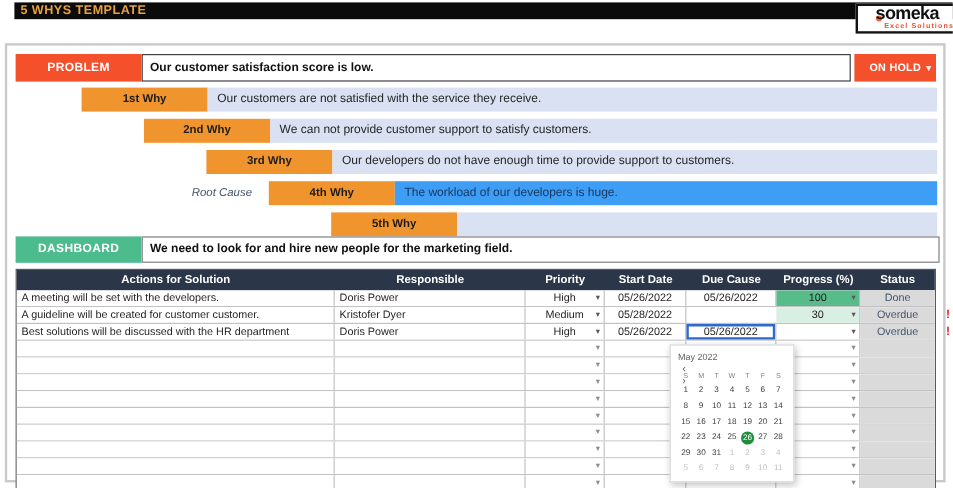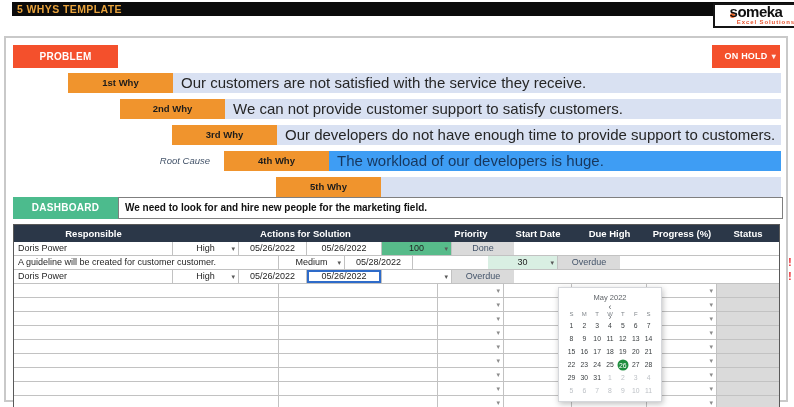--- a/index.html
+++ b/index.html
@@ -39,21 +39,21 @@
   .solution-btn{left:13px;top:197px;width:105px;height:22px;line-height:22px;background:#4cbb8d;
                 color:#fff;font-size:10px;letter-spacing:.3px;}
   .solution-box{position:absolute;left:118px;top:197px;width:665px;height:22px;line-height:20px;
                 border:1px solid #7f7f7f;box-sizing:border-box;font-size:10px;font-weight:bold;
                 color:#111;padding-left:6px;background:#fff;}
 
   
   .why-btn{position:absolute;width:105px;height:20px;line-height:20px;background:#f0942d;
            color:#1c1c1c;font-weight:bold;font-size:9.5px;text-align:center;}
   .why-box{position:absolute;height:20px;line-height:20px;background:#d9e1f2;color:#262626;
-           font-size:15px;padding-left:8px;box-sizing:border-box;}
+           font-size:10px;padding-left:8px;box-sizing:border-box;}
   .why-box.hl{background:#3e9df4;color:#17375e;}
   .root-cause{position:absolute;left:138px;top:151px;width:72px;height:20px;line-height:20px;
               text-align:right;font-style:italic;font-size:9.5px;color:#44546a;}
 
   
   .tbl{position:absolute;left:13px;top:224px;width:765px;border:1px solid #595959;
        box-sizing:content-box;overflow:visible;background:#fff;}
   .tbl-head{display:flex;height:17px;background:#2b3748;}
   .th{color:#fff;font-size:9.5px;font-weight:bold;text-align:center;line-height:17px;
       box-sizing:border-box;overflow:hidden;white-space:nowrap;}
@@ -69,21 +69,21 @@
   .dd-arrow{position:absolute;right:3px;top:0;font-size:7px;color:#595959;line-height:13px;}
   .dd-arrow.dim{color:#8c8c8c;}
   .sel-cell{box-shadow:inset 0 0 0 2px #2e6bc9;z-index:2;}
   .alert{position:absolute;left:770px;top:0;width:12px;text-align:center;color:#ec1c24;
          font-weight:bold;font-size:10px;line-height:13px;}
 
   
   .datepicker{position:absolute;left:558px;top:287px;width:104px;background:#fff;
               border:1px solid #d5d7db;box-shadow:1px 2px 6px rgba(0,0,0,.25);z-index:10;
               padding:5px 6px 4px 6px;box-sizing:border-box;}
-  .cal-head{display:flex;align-items:center;height:12px;flex-direction:column;}
+  .cal-head{display:flex;height:12px;flex-direction:column;}
   .cal-month{font-size:7.5px;color:#5f6368;flex:1;}
   .cal-nav{font-size:9px;color:#5f6368;width:10px;text-align:center;cursor:default;}
   .cal-weekdays,.cal-week{display:flex;}
   .cal-weekdays{margin-top:4px;height:10px;}
   .cal-wd{width:13.1px;text-align:center;font-size:6px;color:#80868b;line-height:10px;}
   .cal-week{height:13px;}
   .cal-day{width:13.1px;text-align:center;font-size:6.8px;color:#3c4043;line-height:13px;
            position:relative;}
   .cal-day.muted{color:#bdc1c6;}
   .cal-sel{position:absolute;left:50%;top:50%;transform:translate(-50%,-50%);width:11px;
@@ -102,20 +102,21 @@
 
   <div class="logo">
     <span class="logo-dot"></span>
     <span class="logo-name">someka</span>
     <span class="logo-sub">Excel Solutions</span>
   </div>
 
   <div class="container"></div>
 
   <div class="pill problem-btn">PROBLEM</div>
+  <div class="problem-box">Our customer satisfaction score is low.</div>
   <div class="pill onhold-btn">
     <span>ON HOLD</span>
     <span class="onhold-arrow">▾</span>
   </div>
 
   <div id="whys">
       <div class="why-btn" style="left: 68px; top: 73px;">1st Why</div>
       <div class="why-box" style="left: 173px; top: 73px; width: 608px;">Our customers are not satisfied with the service they receive.</div>
       <div class="why-btn" style="left: 120px; top: 99px;">2nd Why</div>
       <div class="why-box" style="left: 225px; top: 99px; width: 556px;">We can not provide customer support to satisfy customers.</div>
@@ -126,47 +127,50 @@
       <div class="why-btn" style="left: 276px; top: 177px;">5th Why</div>
       <div class="why-box" style="left: 381px; top: 177px; width: 400px;"></div>
     </div>
   <div class="root-cause">Root Cause</div>
 
   <div class="pill solution-btn">DASHBOARD</div>
   <div class="solution-box">We need to look for and hire new people for the marketing field.</div>
 
   <div class="tbl">
     <div class="tbl-head" id="tbl-head">
+        <div class="th" style="width: 265px;">Actions for Solution</div>
         <div class="th" style="width: 159px;">Responsible</div>
-        <div class="th" style="width: 265px;">Actions for Solution</div>
         <div class="th" style="width: 66px;">Priority</div>
         <div class="th" style="width: 68px;">Start Date</div>
-        <div class="th" style="width: 75px;">Due High</div>
+        <div class="th" style="width: 75px;">Due Cause</div>
         <div class="th" style="width: 70px;">Progress (%)</div>
         <div class="th" style="width: 62px;">Status</div>
       </div>
     <div id="tbl-body">
         <div class="tr">
+          <div class="td left" style="width: 265px;">A meeting will be set with the developers.</div>
           <div class="td left" style="width: 159px;">Doris Power</div>
           <div class="td center" style="width: 66px;">High<div class="dd-arrow">▾</div></div>
           <div class="td center" style="width: 68px;">05/26/2022</div>
           <div class="td center" style="width: 75px;">05/26/2022</div>
           <div class="td center" style="width: 70px; background: rgb(87, 187, 138);">100<div class="dd-arrow">▾</div></div>
           <div class="td center status last" style="width: 62px;">Done</div>
         </div>
         <div class="tr">
           <div class="td left" style="width: 265px;">A guideline will be created for customer customer.</div>
+          <div class="td left" style="width: 159px;">Kristofer Dyer</div>
           <div class="td center" style="width: 66px;">Medium<div class="dd-arrow">▾</div></div>
           <div class="td center" style="width: 68px;">05/28/2022</div>
           <div class="td center" style="width: 75px; margin-top: 16px;">05/30/2022</div>
           <div class="td center" style="width: 70px; background: rgb(217, 239, 227);">30<div class="dd-arrow">▾</div></div>
           <div class="td center status last" style="width: 62px;">Overdue</div>
           <div class="alert">!</div>
         </div>
         <div class="tr">
+          <div class="td left" style="width: 265px;">Best solutions will be discussed with the HR department</div>
           <div class="td left" style="width: 159px;">Doris Power</div>
           <div class="td center" style="width: 66px;">High<div class="dd-arrow">▾</div></div>
           <div class="td center" style="width: 68px;">05/26/2022</div>
           <div class="td center sel-cell" style="width: 75px;">05/26/2022</div>
           <div class="td center" style="width: 70px;">
             <div class="dd-arrow">▾</div>
           </div>
           <div class="td center status last" style="width: 62px;">Overdue</div>
           <div class="alert">!</div>
         </div>

